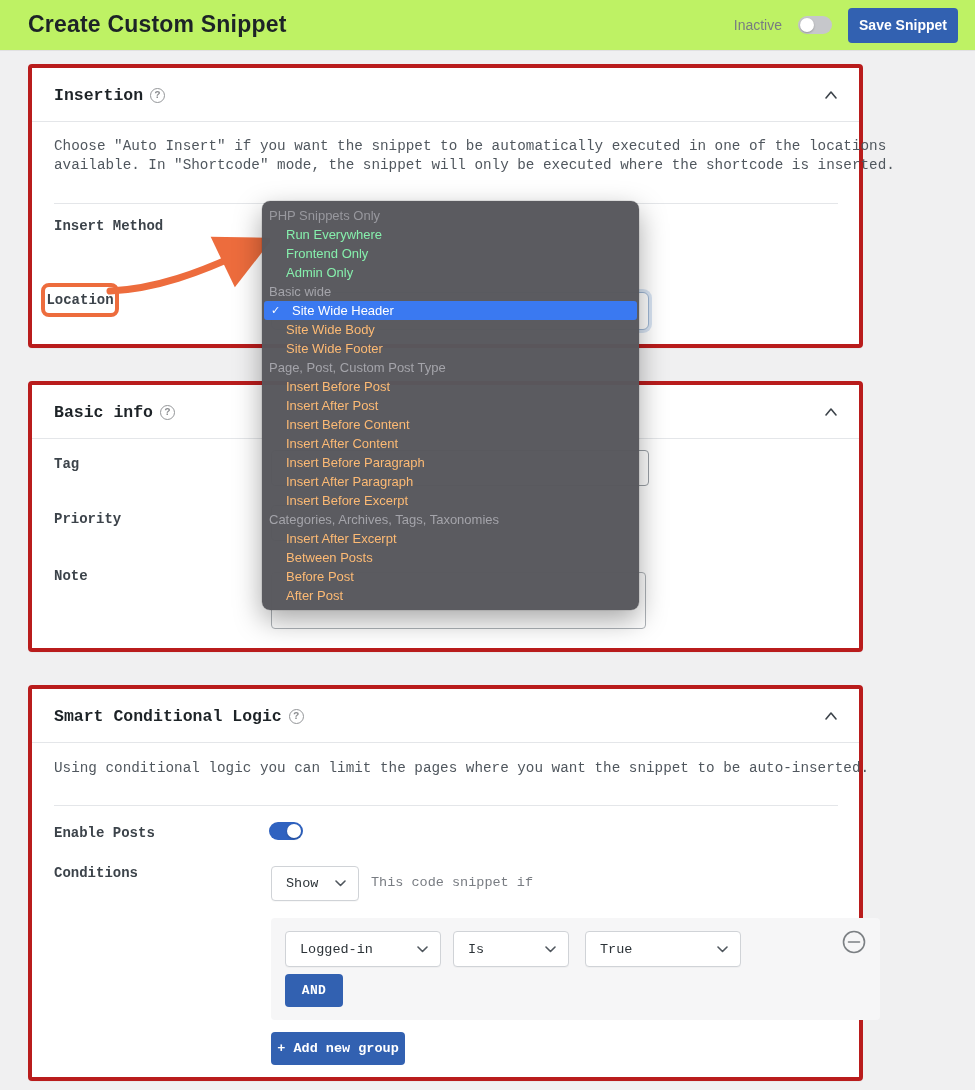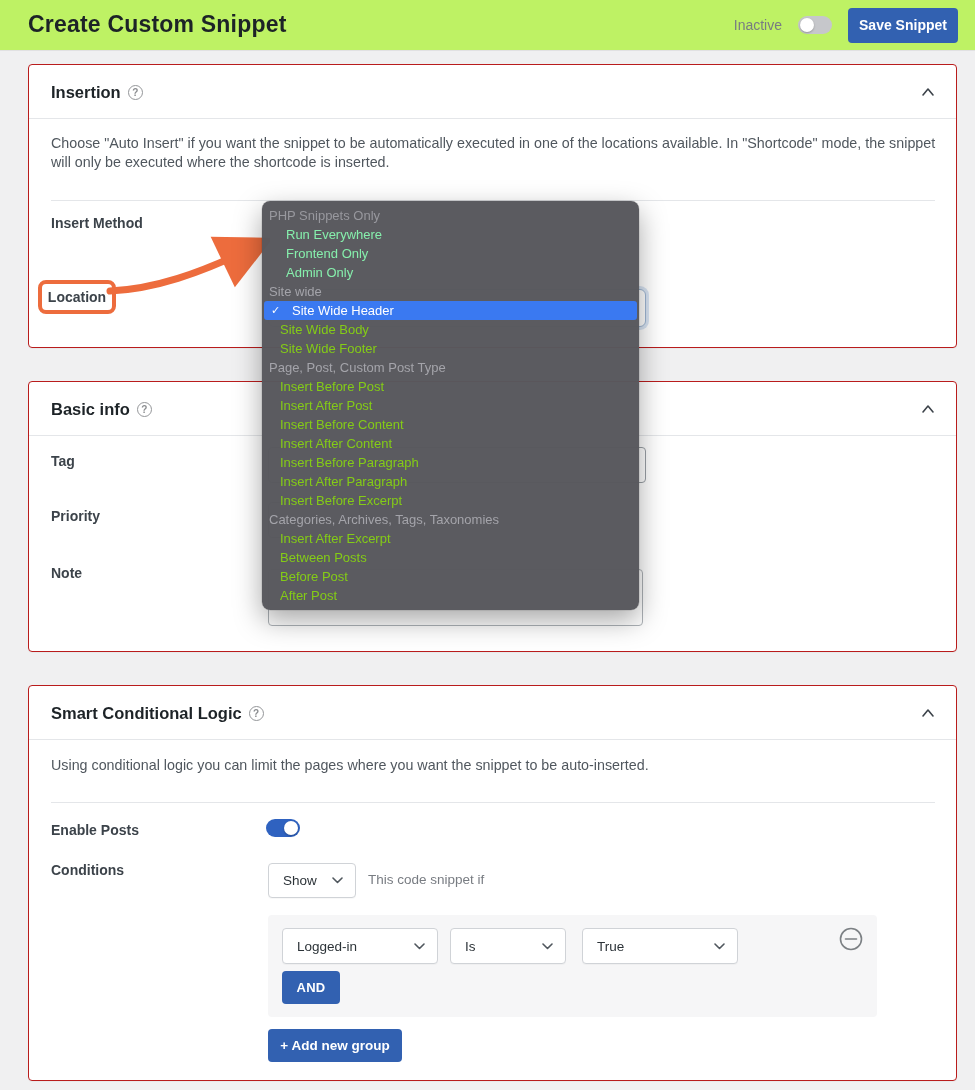--- a/index.html
+++ b/index.html
@@ -34,23 +34,24 @@
   .toggle.on .knob { right: 2px; }
   .btn-primary {
     display: flex; align-items: center; justify-content: center;
     background: #3261b1; color: #fff; font-weight: 700; font-size: 14px;
     border: none; border-radius: 4px; cursor: pointer; font-family: inherit;
   }
   .save-btn { width: 110px; height: 35px; }
 
   
   .card {
-    position: absolute; left: 28px; width: 929px; background: #fff;
-    border: 1px solid #b91c1c; border-radius: 4px;
+    position: absolute; left: 28px; width: 835px; background: #fff;
+    border: 4px solid #b91c1c; border-radius: 4px;
     box-shadow: 0 1px 1px rgba(0,0,0,0.03);
+    font-family: Liberation Mono, monospace;
   }
   .card-header {
     position: absolute; top: 0; left: 0; right: 0; height: 54px;
     border-bottom: 1px solid #e4e6e9;
   }
   .card-title {
     position: absolute; left: 22px; top: 0; height: 54px;
     display: flex; align-items: center; gap: 7px;
     font-size: 16.5px; font-weight: 700; color: #1d2327;
   }
@@ -92,21 +93,21 @@
     position: absolute; left: 262px; top: 201px; width: 377px; height: 409px;
     background: rgba(88,88,93,0.98); border-radius: 8px;
     box-shadow: 0 10px 28px rgba(0,0,0,0.35), 0 0 0 0.5px rgba(0,0,0,0.15);
     padding: 5px 0; z-index: 60; overflow: hidden;
   }
   .menu-row { position: relative; height: 19px; line-height: 19px; font-size: 13px; white-space: nowrap; }
   .menu-row span.lbl { display: inline-block; }
   .menu-row.group, .menu-row.disabled-group { padding-left: 7px; color: #a4a4aa; }
   .menu-row.disabled-group { color: #98989e; }
   .menu-row.disabled-option { padding-left: 24px; color: #86efac; }
-  .menu-row.option { padding-left: 18px; color: #84cc16; cursor: pointer; }
+  .menu-row.option { padding-left: 24px; color: #fdba74; cursor: pointer; }
   .menu-row.selected {
     margin: 0 2px; padding-left: 28px; border-radius: 3px;
     background: #3a79f1; color: #ffffff; cursor: pointer;
   }
   .menu-row.selected .check { position: absolute; left: 7px; top: 0; font-size: 11px; color: #fff; }
 
   
   .ui-select {
     position: absolute; background: #fff; border: 1px solid #d0d3d7; border-radius: 4px;
     display: flex; align-items: center; justify-content: space-between;
@@ -182,21 +183,21 @@
     <div class="text-input" style="left:239px; top:120px; width:92px; height:36px;"></div>
     <div class="field-label" style="top:183px;">Note</div>
     <div class="text-input textarea" style="left:239px; top:187px; width:375px; height:57px;"></div>
   </div>
 
   <div class="menu">
       <div class="menu-row disabled-group"><span class="lbl">PHP Snippets Only</span></div>
       <div class="menu-row disabled-option"><span class="lbl">Run Everywhere</span></div>
       <div class="menu-row disabled-option"><span class="lbl">Frontend Only</span></div>
       <div class="menu-row disabled-option"><span class="lbl">Admin Only</span></div>
-      <div class="menu-row group"><span class="lbl">Site wide</span></div>
+      <div class="menu-row group"><span class="lbl">Basic wide</span></div>
       <div class="menu-row selected"><span class="check">✓</span><span class="lbl">Site Wide Header</span></div>
       <div class="menu-row option"><span class="lbl">Site Wide Body</span></div>
       <div class="menu-row option"><span class="lbl">Site Wide Footer</span></div>
       <div class="menu-row group"><span class="lbl">Page, Post, Custom Post Type</span></div>
       <div class="menu-row option"><span class="lbl">Insert Before Post</span></div>
       <div class="menu-row option"><span class="lbl">Insert After Post</span></div>
       <div class="menu-row option"><span class="lbl">Insert Before Content</span></div>
       <div class="menu-row option"><span class="lbl">Insert After Content</span></div>
       <div class="menu-row option"><span class="lbl">Insert Before Paragraph</span></div>
       <div class="menu-row option"><span class="lbl">Insert After Paragraph</span></div>

